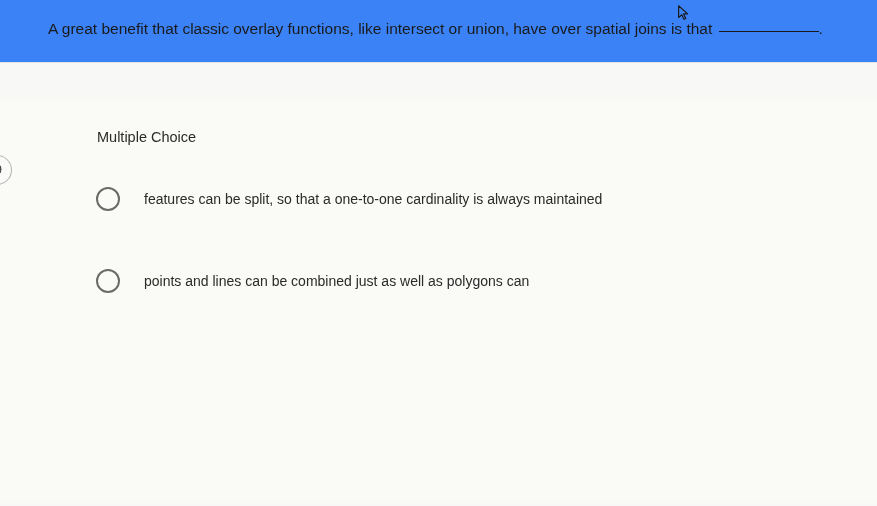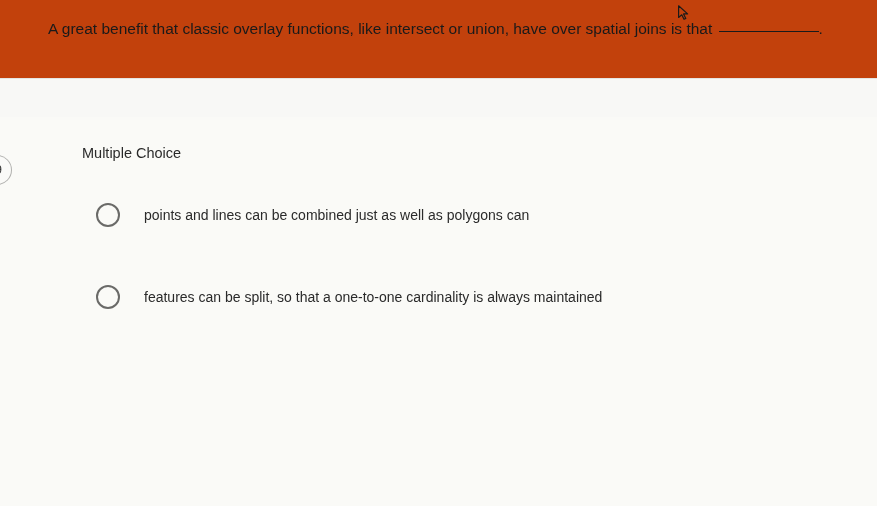--- a/index.html
+++ b/index.html
@@ -9,22 +9,22 @@
     }
     body {
       font-family: Arial, Helvetica, sans-serif;
       background: #f8f8f6;
       width: 877px;
       height: 506px;
       position: relative;
       overflow: hidden;
     }
     .question-header {
-      padding: 18px 40px 38px 48px;
-      background: #c2410c;
+      padding: 18px 40px 22px 48px;
+      background: #3b82f6;
       border-bottom: 1px solid #e5e5e3;
     }
     .question-text {
       font-size: 15.5px;
       color: #1a1a1a;
       line-height: 1.4;
     }
     .blank-line {
       display: inline-block;
       border-bottom: 1.5px solid #1a1a1a;
@@ -62,21 +62,21 @@
     .answer-section {
       margin-top: 38px;
       background: #fafaf7;
       padding: 28px 50px 40px 80px;
       min-height: 400px;
     }
     .section-title {
       font-size: 14.5px;
       color: #2a2a2a;
       margin-bottom: 42px;
-      margin-left: 2px;
+      margin-left: 17px;
     }
     .option-row {
       display: flex;
       align-items: center;
       gap: 24px;
       margin-bottom: 58px;
       margin-left: 16px;
     }
     .radio-circle {
       width: 24px;
@@ -108,21 +108,21 @@
 
 <div class="question-number-badge">
   <span>9</span>
 </div>
 
 <div class="answer-section">
   <div class="section-title">Multiple Choice</div>
 
   <div class="option-row">
     <div class="radio-circle"></div>
-    <div class="option-text">points and lines can be combined just as well as polygons can</div>
+    <div class="option-text">features can be split, so that a one-to-one cardinality is always maintained</div>
   </div>
 
   <div class="option-row">
     <div class="radio-circle"></div>
-    <div class="option-text">features can be split, so that a one-to-one cardinality is always maintained</div>
+    <div class="option-text">points and lines can be combined just as well as polygons can</div>
   </div>
 
 </div>
 
 </body></html>

